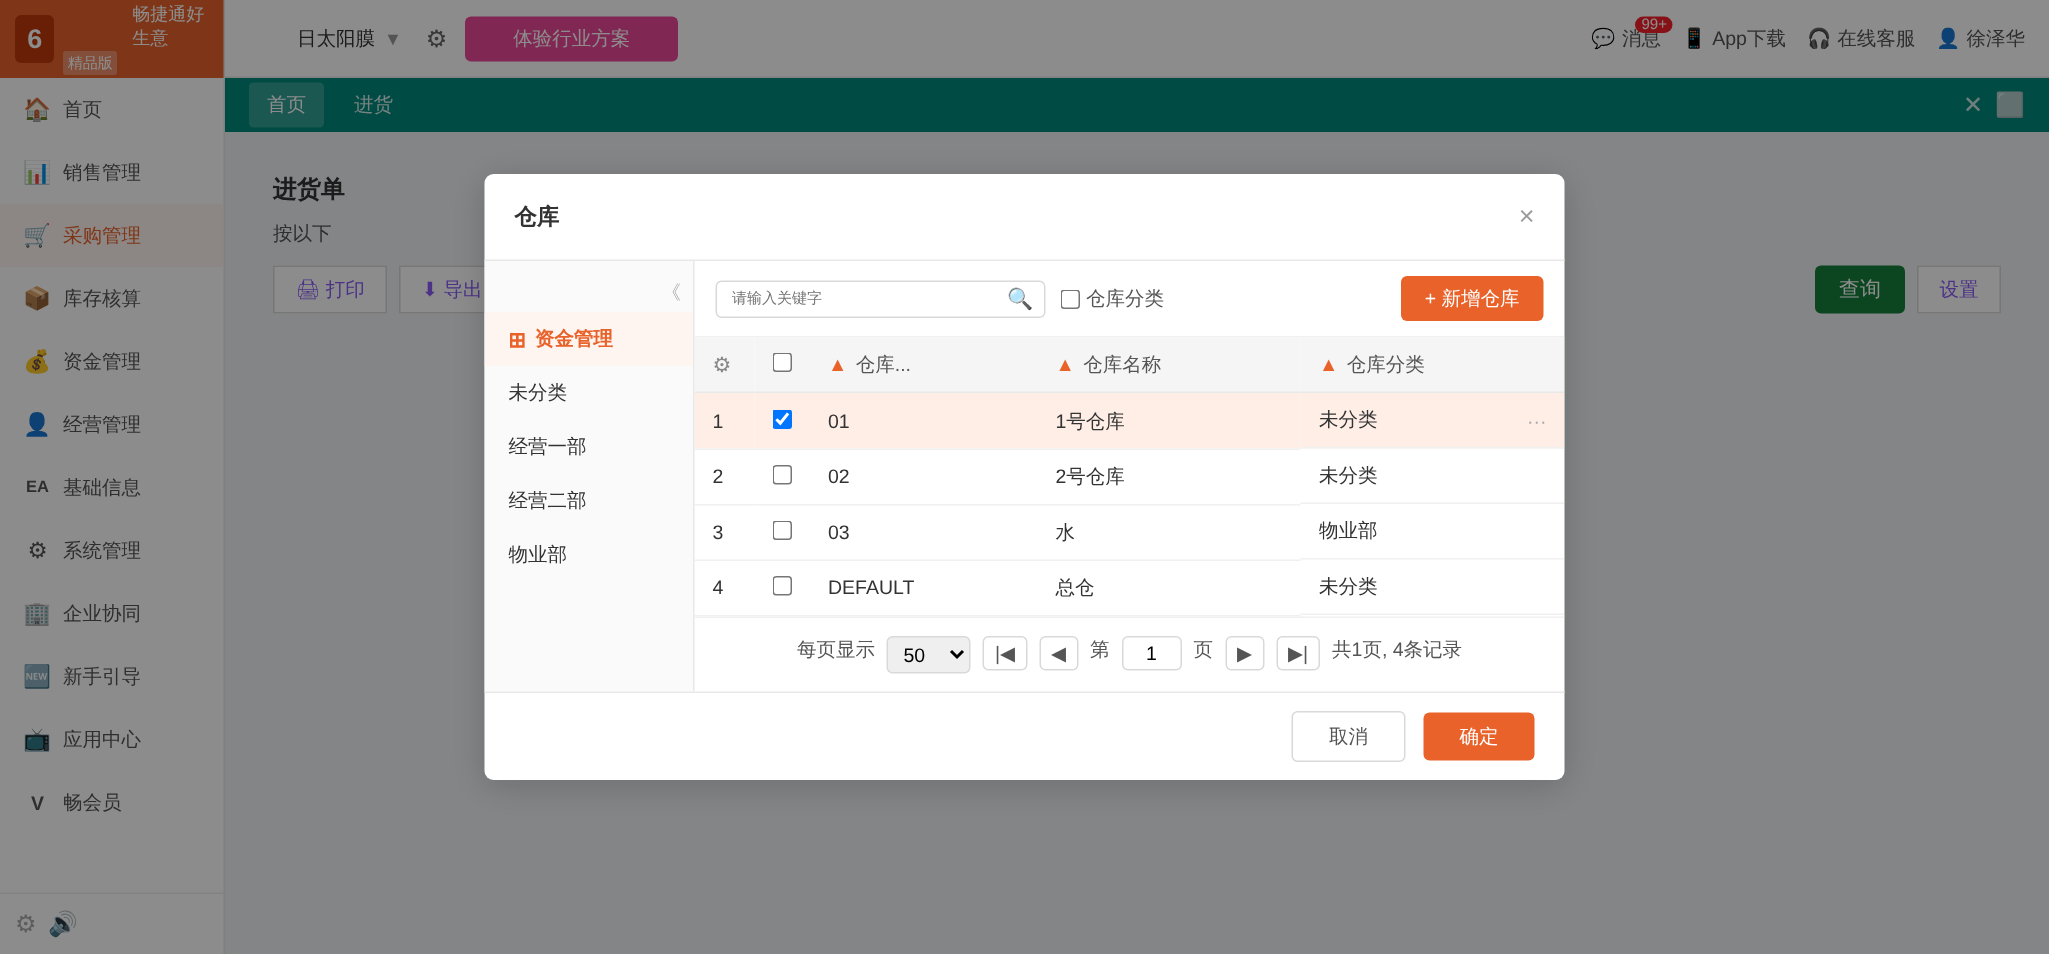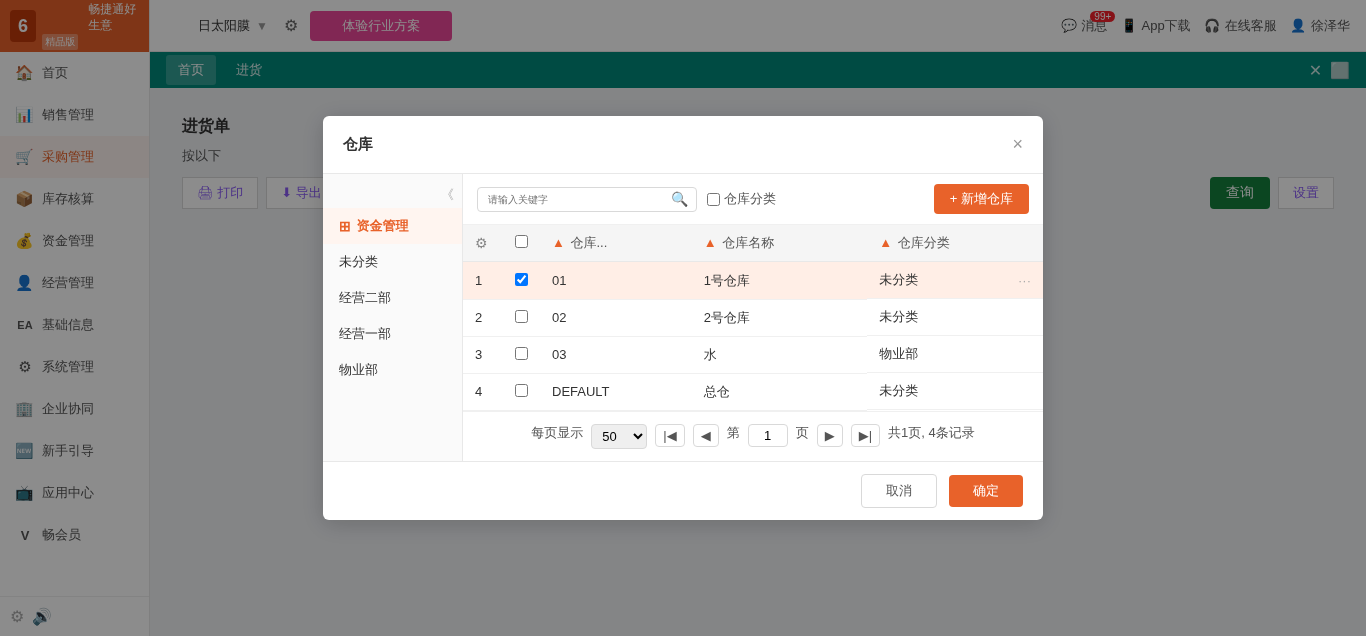--- a/index.html
+++ b/index.html
@@ -239,24 +239,24 @@
               <span>《</span>
             </div>
             <div class="category-item active">
               <span class="cat-icon">⊞</span>
               <span>资金管理</span>
             </div>
             <div class="category-item">
               <span>未分类</span>
             </div>
             <div class="category-item">
+              <span>经营一部</span>
+            </div>
+            <div class="category-item">
               <span>经营二部</span>
-            </div>
-            <div class="category-item">
-              <span>经营一部</span>
             </div>
             <div class="category-item">
               <span>物业部</span>
             </div>
           </div>
 
           <div class="modal-main">
 
             <div class="modal-toolbar">
               <div class="search-input-wrap">

